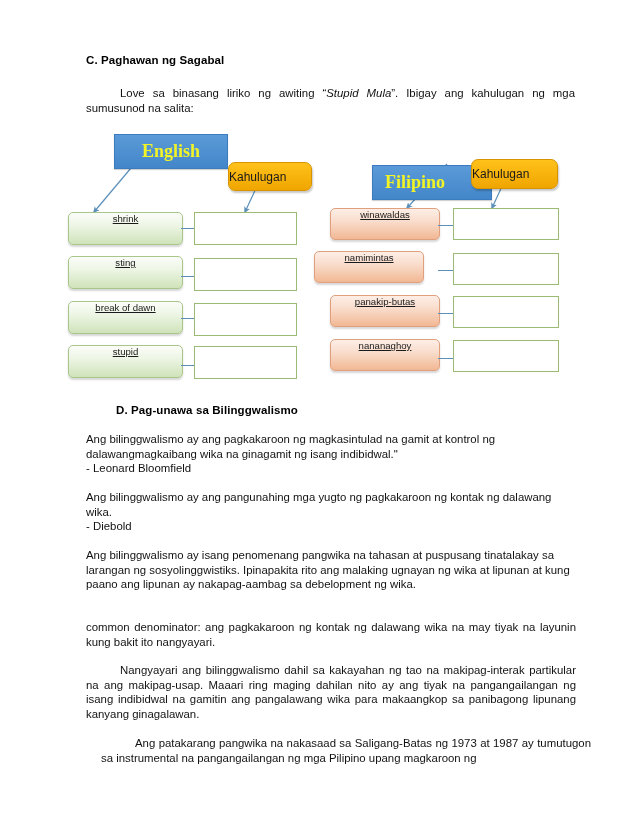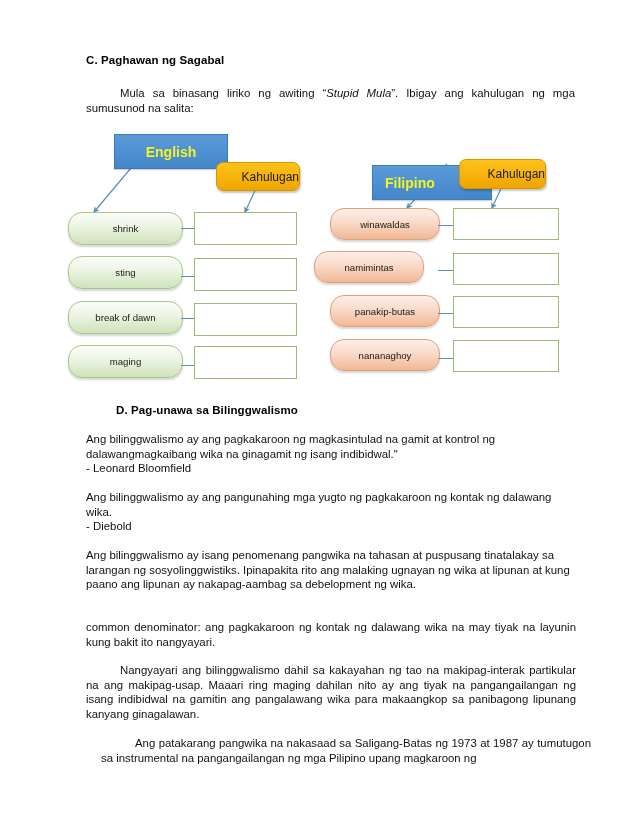--- a/index.html
+++ b/index.html
@@ -30,46 +30,49 @@
 
   
   .diagram{position:absolute;left:0;top:128px;width:638px;height:250px;}
 
   .blue-box{
     position:absolute;
     background:#4b8fd0;
     background:linear-gradient(180deg,#5a9ad8 0%,#4386c9 100%);
     border:1px solid #3b7bbf;
     color:#f2f425;
-    font-size:14px;font-weight:bold;
+    font-size:18px;font-weight:bold;
     display:flex;align-items:center;
     box-shadow:0 1px 1px rgba(0,0,0,.18);
+    font-family:Liberation Serif, serif;
   }
   .blue-box.center{justify-content:center;}
   .blue-box.left{justify-content:flex-start;padding-left:12px;}
 
   .amber-box{
     position:absolute;
     background:#f5ab00;
     background:linear-gradient(180deg,#ffc21a 0%,#f0a500 100%);
     border:1px solid #d79400;
     border-radius:7px;
     color:#1a1a1a;
     font-size:12px;
-    display:flex;align-items:center;justify-content:flex-end;
+    display:flex;align-items:center;justify-content:flex-start;
     box-shadow:1px 2px 2px rgba(0,0,0,.22);
+    margin-left:12px;
   }
 
   .term-box{
     position:absolute;
-    border-radius:14px;
+    border-radius:5px;
     font-size:9.6px;
     color:#1a1a1a;
-    display:flex;align-items:center;justify-content:center;
+    display:flex;align-items:flex-start;justify-content:center;
     box-shadow:0 2px 2px rgba(0,0,0,.16);
+    text-decoration:underline;
   }
   .term-green{
     background:linear-gradient(180deg,#fbfdf9 0%,#eef6e6 38%,#cfe3ba 100%);
     border:1px solid #a8c68a;
   }
   .term-peach{
     background:linear-gradient(180deg,#fdeee6 0%,#f9ddcd 40%,#f2b894 100%);
     border:1px solid #e0a07d;
   }
 
@@ -88,21 +91,21 @@
   .diagram svg{position:absolute;left:0;top:0;width:638px;height:250px;overflow:visible;}
 </style>
 </head>
 <body>
 
 <div class="page">
 
   <div class="h-sec" style="left:86px;top:54px;">C. Paghawan ng Sagabal</div>
 
   <div class="para just" style="left:86px;top:86px;width:489px;">
-    <span class="indent" style="display:inline"></span><span style="padding-left:34px">Mula sa binasang liriko ng awiting “</span><i>Stupid Mula</i><span>”. Ibigay ang kahulugan ng mga sumusunod na salita:</span>
+    <span class="indent" style="display:inline"></span><span style="padding-left:34px">Love sa binasang liriko ng awiting “</span><i>Stupid Mula</i><span>”. Ibigay ang kahulugan ng mga sumusunod na salita:</span>
   </div>
 
   <div class="diagram">
 
     <svg viewBox="0 0 638 250">
       <defs>
         <marker id="ah" markerWidth="7" markerHeight="7" refX="4.2" refY="2.6" orient="auto" markerUnits="strokeWidth">
           <path d="M0,0 L5.4,2.6 L0,5.2 L1.4,2.6 z" fill="#5b8fba"></path>
         </marker>
       </defs>
@@ -142,21 +145,21 @@
 
     <div class="term-box term-green" style="left:68px;top:173px;width:113px;height:31px;">
       <span>break of dawn</span>
     </div>
     <div class="connector" style="left:181px;top:190px;width:14px;"></div>
     <div class="blank-box" style="left:194px;top:175px;width:101px;height:31px;">
       
     </div>
 
     <div class="term-box term-green" style="left:68px;top:217px;width:113px;height:31px;">
-      <span>maging</span>
+      <span>stupid</span>
     </div>
     <div class="connector" style="left:181px;top:237px;width:14px;"></div>
     <div class="blank-box" style="left:194px;top:218px;width:101px;height:31px;">
       
     </div>
 
     <div class="blue-box left" style="left:372px;top:1px;width:106px;height:33px;margin-top:36px;">
       <span>Filipino</span>
     </div>
 

